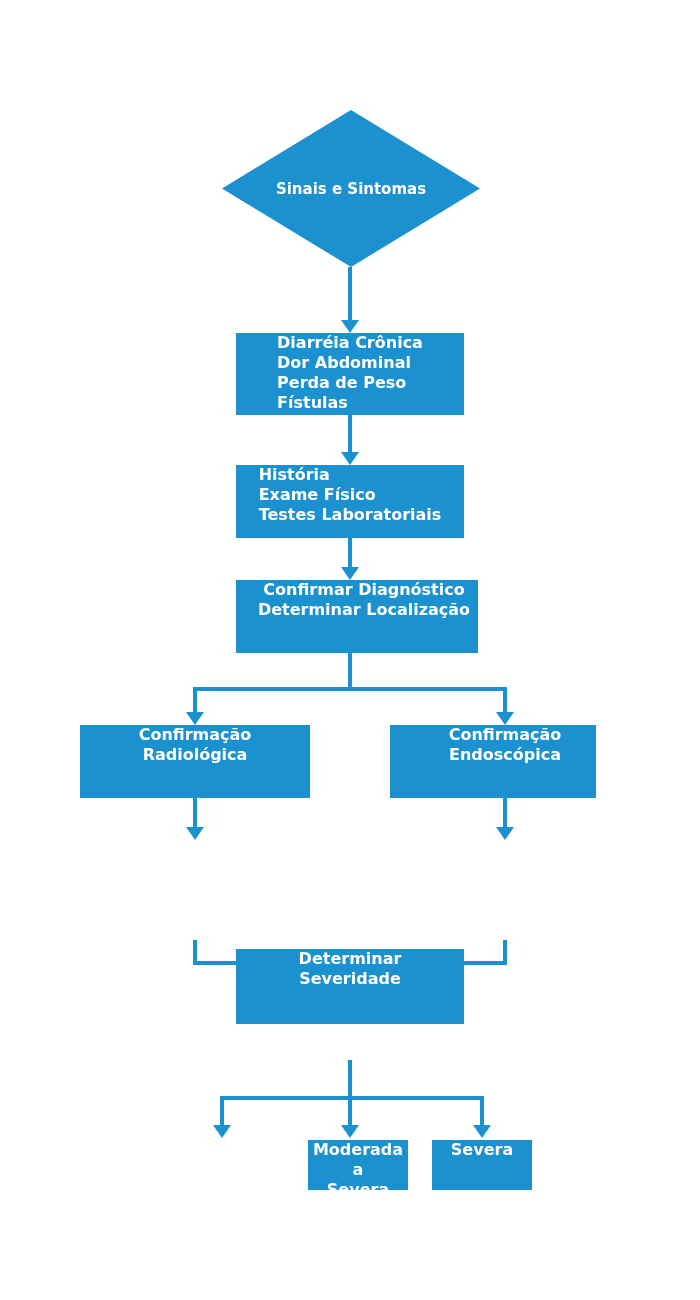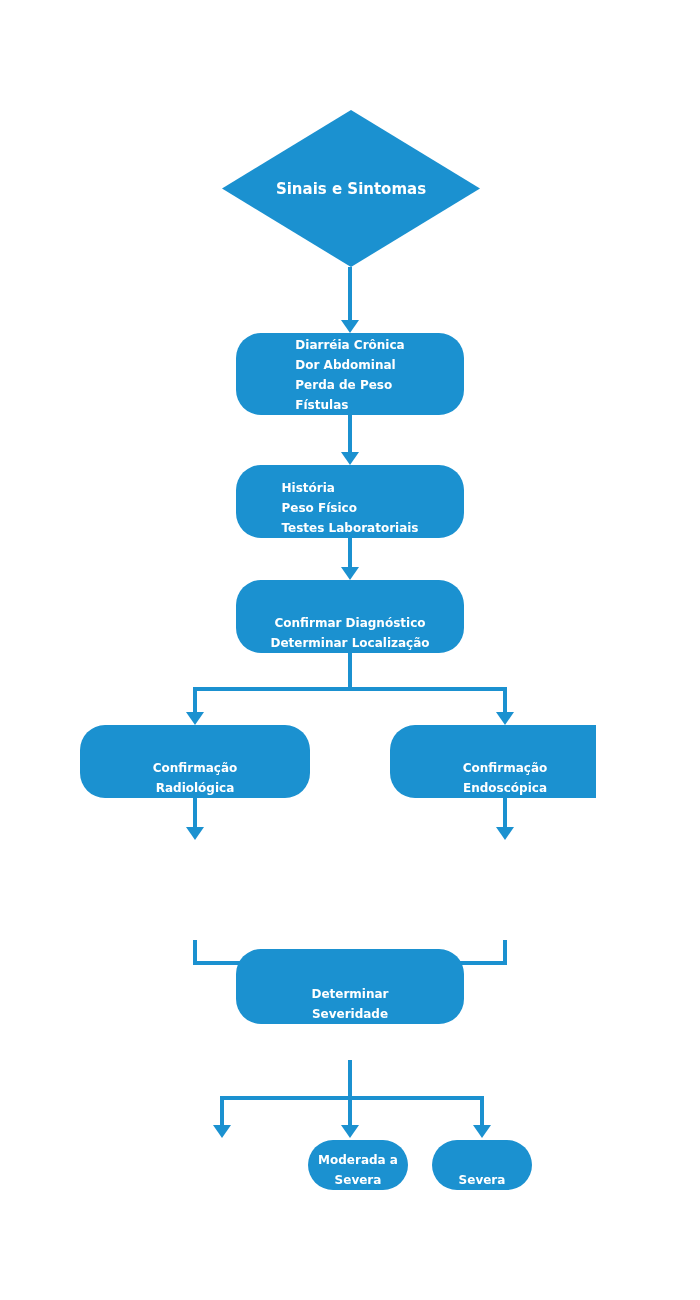--- a/index.html
+++ b/index.html
@@ -10,26 +10,25 @@
     height: 1300px;
     background: #ffffff;
     font-family: "DejaVu Sans", "Liberation Sans", sans-serif;
     overflow: hidden;
   }
   .node {
     position: absolute;
     background: var(--blue);
     color: #ffffff;
     font-weight: bold;
-    font-size: 12px;
+    font-size: 16px;
     line-height: 20px;
     display: flex;
-    align-items: flex-end;
+    align-items: flex-start;
     justify-content: center;
-    border-radius: 25px;
   }
   .node span { white-space: pre-line; display: inline-block; }
   .t-center span { text-align: center; }
   .t-left span { text-align: left; }
   .diamond {
     position: absolute;
     background: var(--blue);
     clip-path: polygon(50% 0, 100% 50%, 50% 100%, 0 50%);
     color: #ffffff;
     font-weight: bold;
@@ -65,28 +64,28 @@
 Dor Abdominal
 Perda de Peso
 Fístulas</span>
   </div>
 
   <div class="vline" style="left:348px; top:415px; height:37px;"></div>
   <div class="ahead" style="left:341px; top:452px;"></div>
 
   <div class="node t-left" style="left:236px; top:465px; width:228px; height:73px;">
     <span>História
-Peso Físico
+Exame Físico
 Testes Laboratoriais</span>
   </div>
 
   <div class="vline" style="left:348px; top:538px; height:29px;"></div>
   <div class="ahead" style="left:341px; top:567px;"></div>
 
-  <div class="node t-center" style="left:236px; top:580px; width:228px; height:73px;">
+  <div class="node t-center" style="left:236px; top:580px; width:228px; height:73px;padding-left:14px;">
     <span>Confirmar Diagnóstico
 Determinar Localização</span>
   </div>
 
   <div class="vline" style="left:348px; top:653px; height:38px;"></div>
   <div class="hline" style="left:193px; top:687px; width:314px;"></div>
   <div class="vline" style="left:193px; top:687px; height:25px;"></div>
   <div class="ahead" style="left:186px; top:712px;"></div>
   <div class="vline" style="left:503px; top:687px; height:25px;"></div>
   <div class="ahead" style="left:496px; top:712px;"></div>

